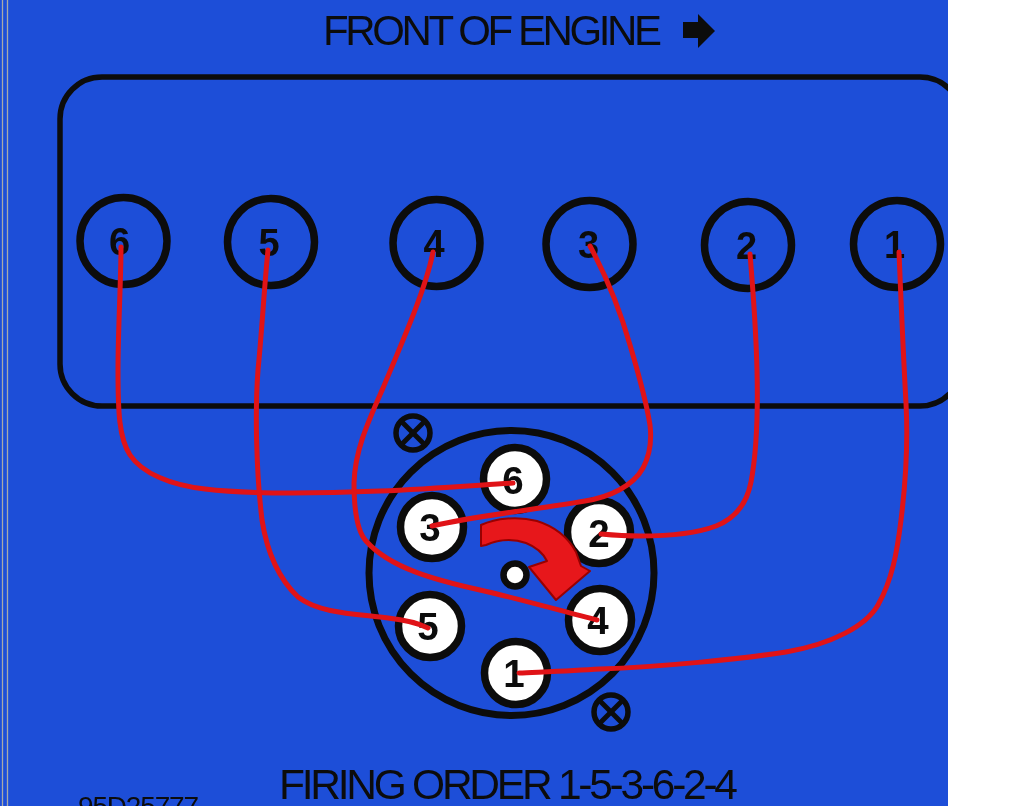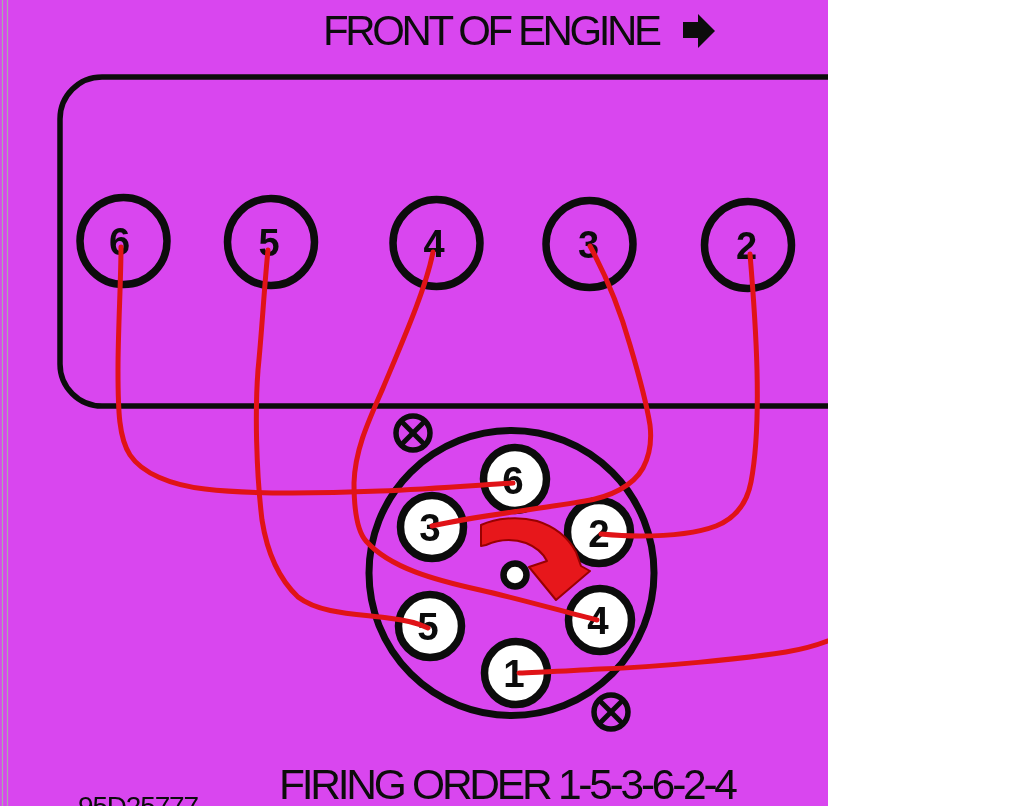--- a/index.html
+++ b/index.html
@@ -1,16 +1,16 @@
 <!DOCTYPE html>
 <html><head>
 <meta charset="utf-8">
 <style>
   html,body{margin:0;padding:0;background:#ffffff;}
-  #page{position:relative;width:828px;height:806px;overflow:hidden;background:#d946ef;
+  #page{position:relative;width:948px;height:806px;overflow:hidden;background:#1d4ed8;
         font-family:"Liberation Sans",sans-serif;}
   svg{position:absolute;left:0;top:0;}
 </style>
 </head>
 <body>
 <div id="page">
 <svg width="1024" height="806" viewBox="0 0 1024 806">
 
   <line x1="2.5" y1="0" x2="2.5" y2="806" stroke="#a9a9a9" stroke-width="1.3"></line>
   <line x1="7.5" y1="0" x2="7.5" y2="806" stroke="#a9a9a9" stroke-width="1.3"></line>

